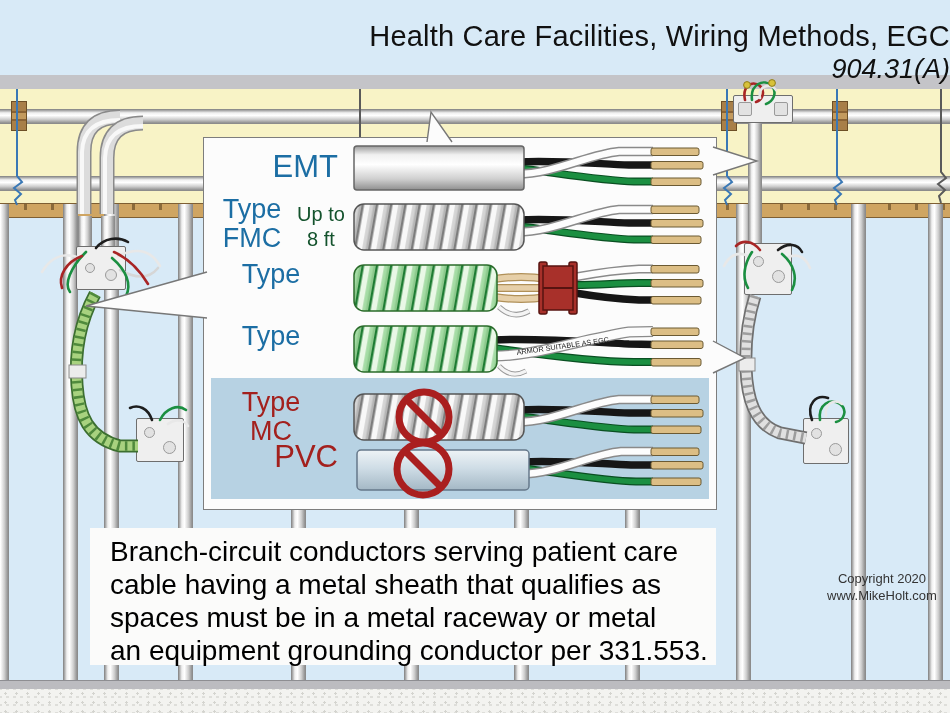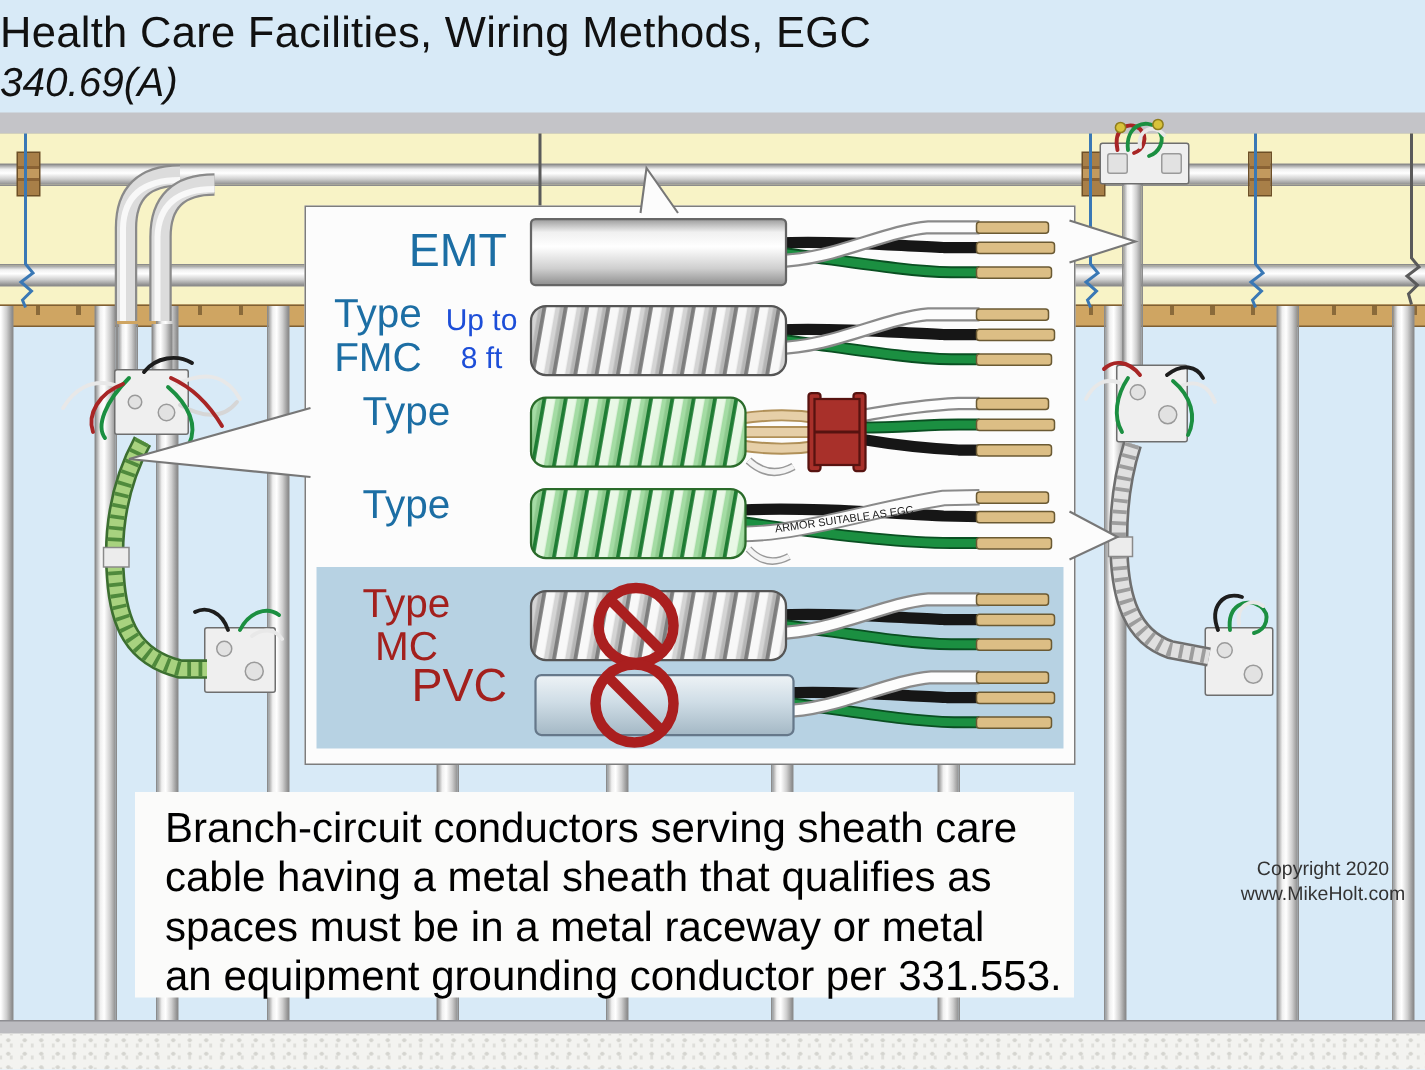--- a/index.html
+++ b/index.html
@@ -1,20 +1,20 @@
 <!DOCTYPE html>
 <html><head>
 <meta charset="utf-8">
 <style>
   html,body{margin:0;padding:0;}
   #stage{position:relative;width:950px;height:713px;background:#d8eaf7;overflow:hidden;
          font-family:"Liberation Sans",sans-serif;}
   .abs{position:absolute;}
   
-  #title{left:0;top:6px;width:950px;text-align:left;color:#111;z-index:2;}
+  #title{left:0;top:20px;width:950px;text-align:right;color:#111;z-index:2;}
   #title .t1{font-size:29px;letter-spacing:.2px;}
   #title .t2{font-size:27px;font-style:italic;margin-top:1px;}
   
   .slab{left:0;top:75px;width:950px;height:14px;background:#c4c4c8;border-bottom:1px solid #97979b;z-index:1;}
   .ceiling{left:0;top:89px;width:950px;height:115px;background:#f8f3c6;z-index:1;}
   .hconduit{left:0;width:950px;height:13px;border-top:1px solid #8c8c8c;border-bottom:1px solid #8c8c8c;
     background:linear-gradient(180deg,#9a9a9a 0%,#f0f0f0 22%,#ffffff 42%,#cfcfcf 72%,#8f8f8f 100%);z-index:2;}
   .wood{left:0;top:203px;width:950px;height:13px;background:#cfa562;border-top:1px solid #7e5f33;border-bottom:1px solid #7e5f33;
     background-image:repeating-linear-gradient(90deg,transparent 0 24px,#8a6a3a 24px 27px);background-size:100% 6px;background-repeat:no-repeat;background-color:#cfa562;z-index:3;}
   .clip{width:14px;height:28px;top:101px;background:linear-gradient(180deg,#a87f48 0 9px,#8a6234 9px 11px,#c39a5e 11px 17px,#8a6234 17px 19px,#a87f48 19px 28px);border:1px solid #6d4f26;z-index:3;}
@@ -35,32 +35,32 @@
   #caption{left:90px;top:528px;width:626px;height:137px;background:#fbfbfa;z-index:10;color:#000;
     font-size:28px;line-height:33px;padding:7px 0 0 20px;box-sizing:border-box;}
   #copyright{left:812px;top:570px;width:140px;text-align:center;font-size:13px;line-height:17px;color:#333;z-index:10;}
   
   #panel{left:203px;top:137px;width:514px;height:373px;background:#fcfcfc;border:1.6px solid #7d7d7d;z-index:20;box-sizing:border-box;}
   #bluebox{left:7px;top:240px;width:498px;height:121px;background:#b7d2e3;z-index:1;}
   .rowlbl{z-index:3;text-align:center;color:#1c6ea4;font-size:27px;line-height:29px;}
   .rowlbl.big{font-size:31px;text-align:right;}
   .rowlbl.red{color:#a3201d;}
   .rowlbl sup{font-size:14px;}
-  #fmcnote{z-index:3;left:84px;top:64px;width:66px;text-align:center;color:#1d4ed8;font-size:20px;line-height:25px;}
+  #fmcnote{z-index:3;left:84px;top:64px;width:66px;text-align:center;color:#14532d;font-size:20px;line-height:25px;}
   .row-svg{position:absolute;left:145px;width:362px;height:62px;z-index:2;}
   #wedges{left:0;top:0;z-index:25;pointer-events:none;}
 </style>
 </head>
 <body>
 
 <div id="stage">
 
   <div class="abs" id="title">
     <div class="t1">Health Care Facilities, Wiring Methods, EGC</div>
-    <div class="t2">340.69(A)</div>
+    <div class="t2">904.31(A)</div>
   </div>
 
   <div class="abs slab"></div>
   <div class="abs ceiling"></div>
   <div class="abs hconduit" style="top:109px;z-index:2"></div>
   <div class="abs hconduit" style="top:176px;z-index:2"></div>
   <div class="abs clip" style="left:11px"></div>
   <div class="abs clip" style="left:721px"></div>
   <div class="abs clip" style="left:832px"></div>
   <div class="abs wood"></div>
@@ -188,21 +188,21 @@
     <g>
       <circle cx="747" cy="85" r="3.4" fill="#d8c23a" stroke="#8f7d1d"></circle>
       <circle cx="772" cy="83" r="3.4" fill="#d8c23a" stroke="#8f7d1d"></circle>
     </g>
   </svg>
 
   <div class="abs floorslab"></div>
   <div class="abs floortex"></div>
 
   <div class="abs" id="caption">
-    <div>Branch-circuit conductors serving sheath care</div>
+    <div>Branch-circuit conductors serving patient care</div>
     <div>cable having a metal sheath that qualifies as</div>
     <div>spaces must be in a metal raceway or metal</div>
     <div>an equipment grounding conductor per 331.553.</div>
   </div>
   <div class="abs" id="copyright">
     <div>Copyright 2020</div>
     <div>www.MikeHolt.com</div>
   </div>
 
   <div class="abs" id="panel">

